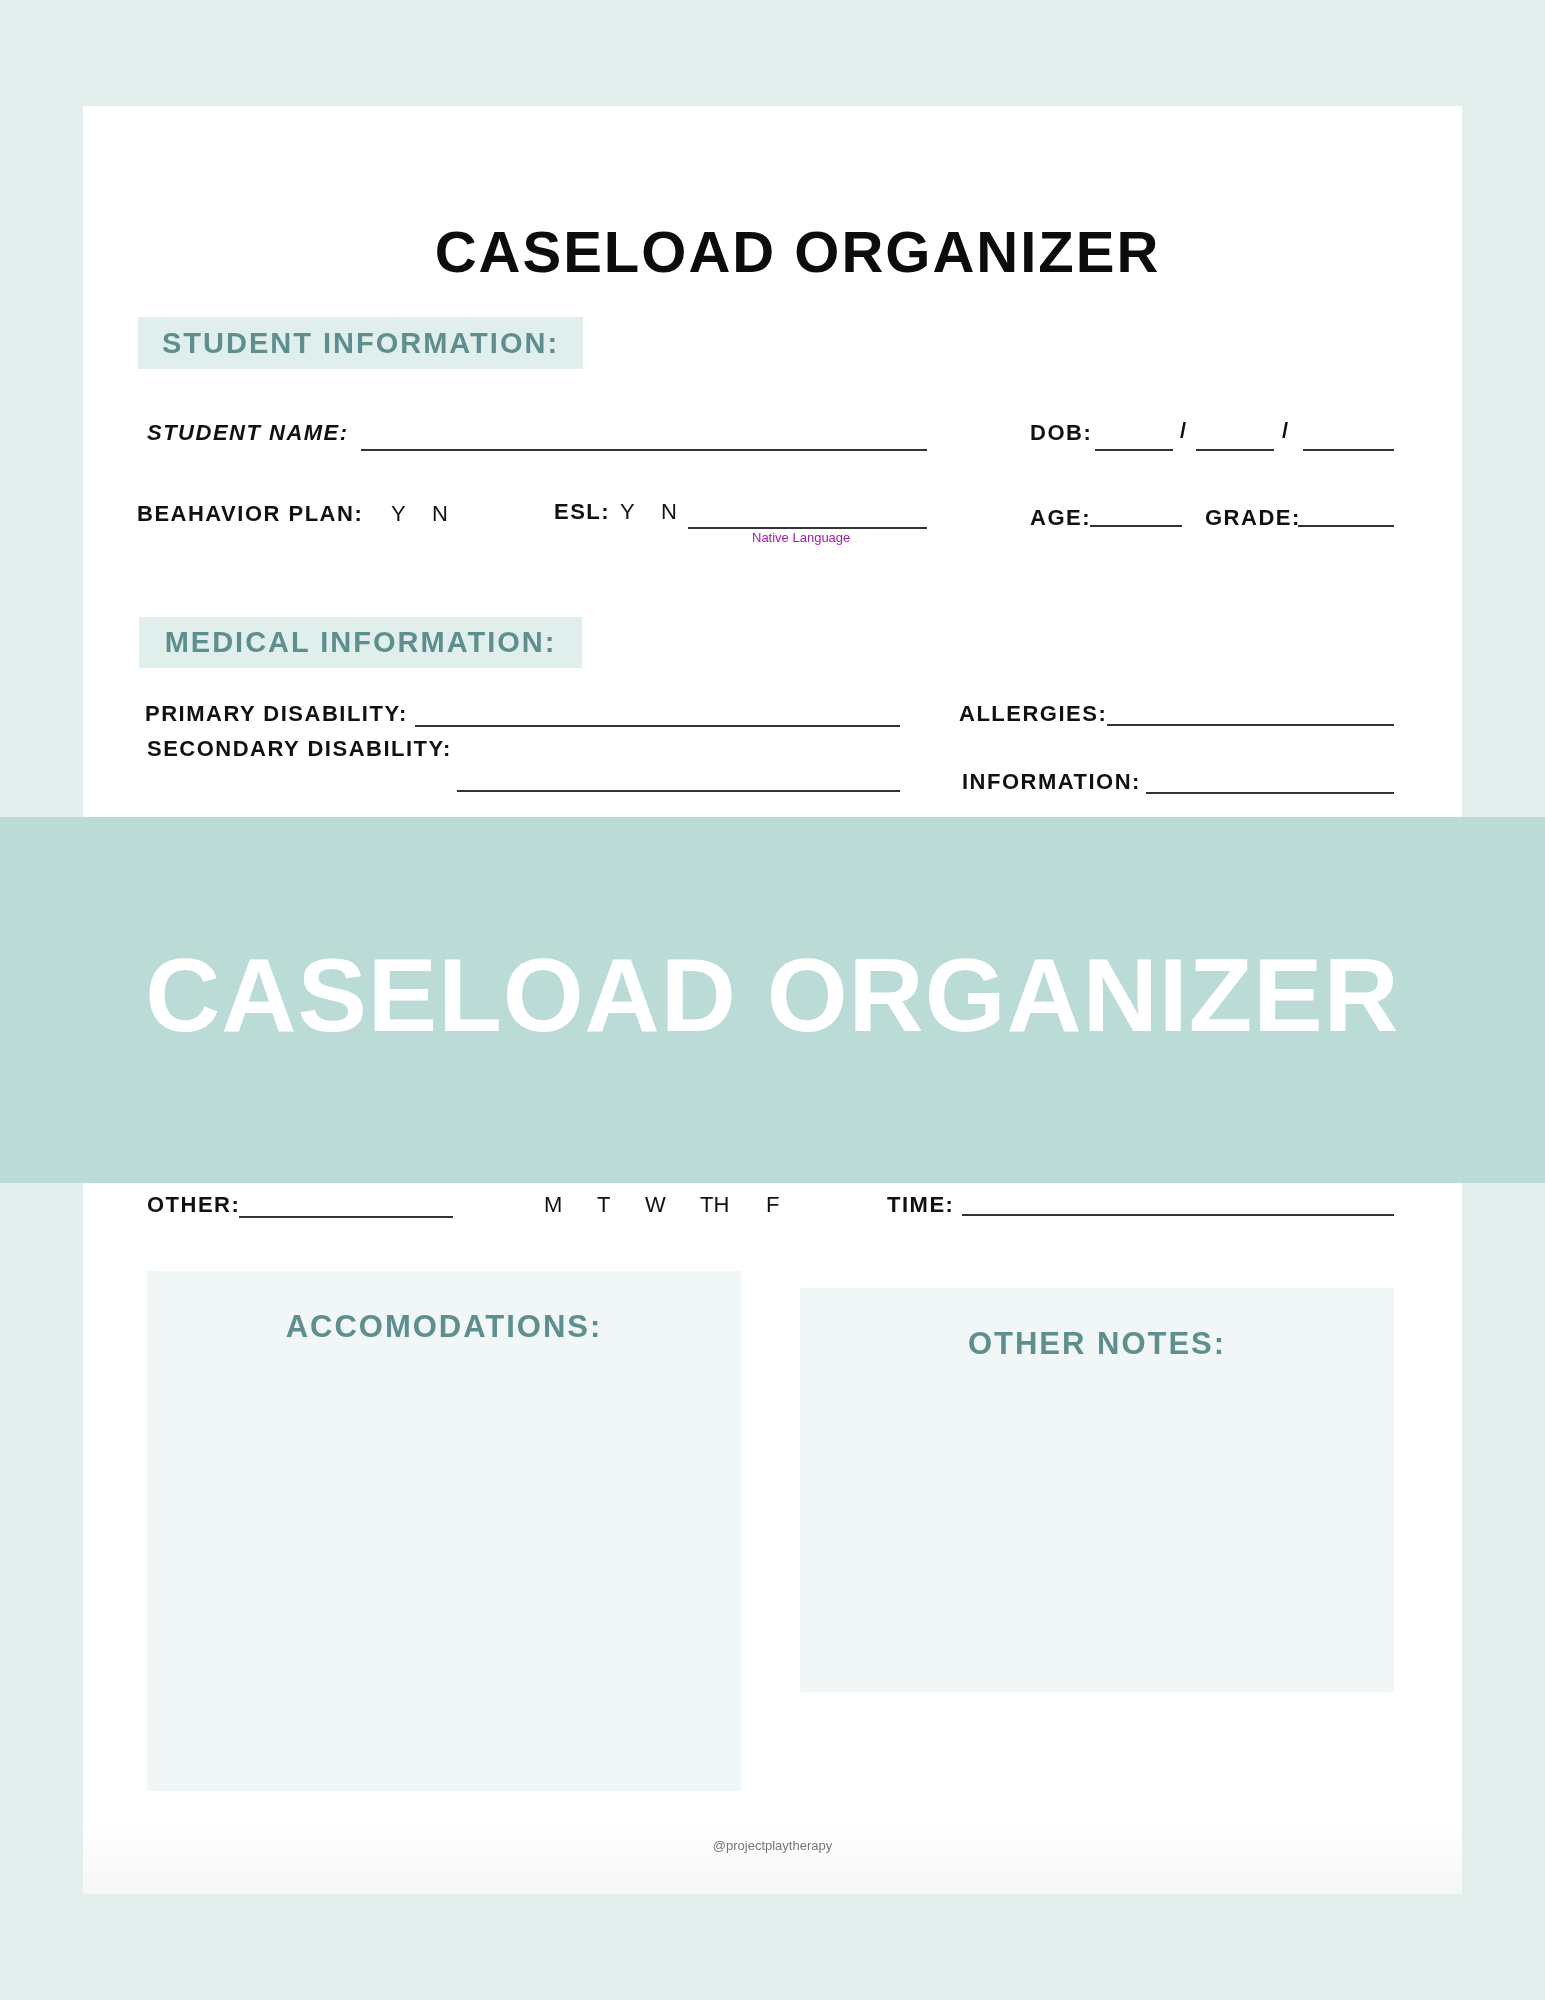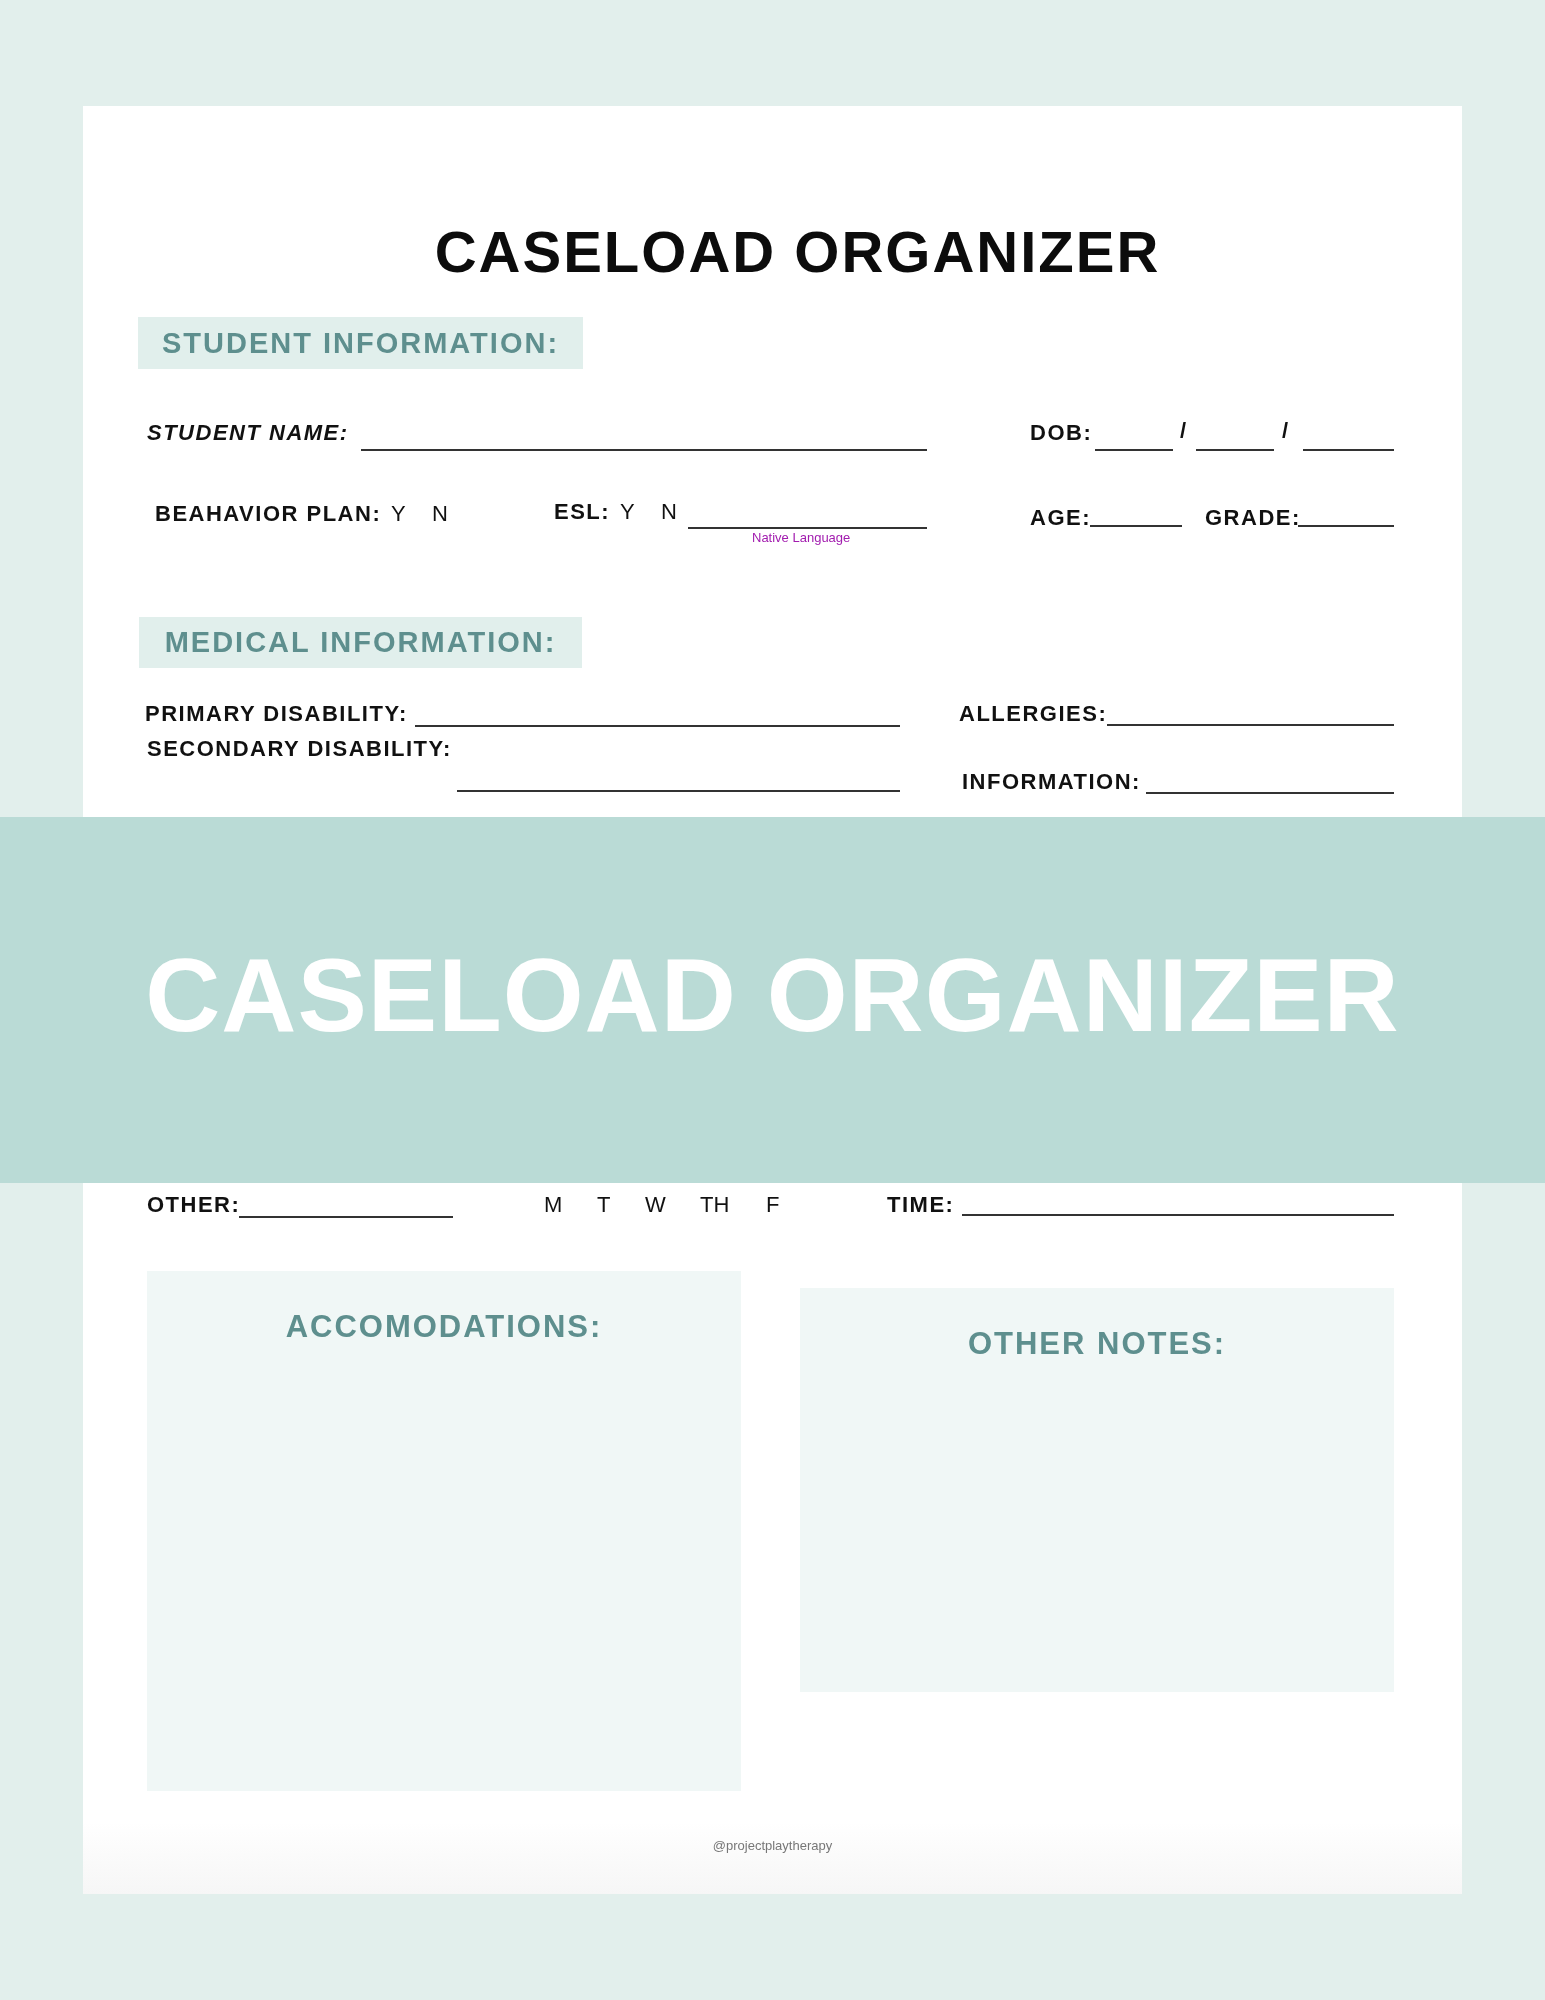--- a/index.html
+++ b/index.html
@@ -109,21 +109,21 @@
 <div class="field-label" style="left:147px; top:420px;font-style:italic;">STUDENT NAME:</div>
 <div class="line" style="left:361px; top:449px; width:566px;"></div>
 
 <div class="field-label" style="left:1030px; top:420px;">DOB:</div>
 <div class="line" style="left:1095px; top:449px; width:78px;"></div>
 <div class="field-label" style="left:1180px; top:418px;">/</div>
 <div class="line" style="left:1196px; top:449px; width:78px;"></div>
 <div class="field-label" style="left:1282px; top:418px;">/</div>
 <div class="line" style="left:1303px; top:449px; width:91px;"></div>
 
-<div class="field-label" style="left:155px; top:501px;">BEAHAVIOR PLAN:</div>
+<div class="field-label" style="left:137px; top:501px;">BEAHAVIOR PLAN:</div>
 <div class="yn" style="left:391px; top:501px;">Y</div>
 <div class="yn" style="left:432px; top:501px;">N</div>
 
 <div class="field-label" style="left:554px; top:499px;">ESL:</div>
 <div class="yn" style="left:620px; top:499px;">Y</div>
 <div class="yn" style="left:661px; top:499px;">N</div>
 <div class="line" style="left:688px; top:527px; width:239px;"></div>
 <div class="small-caption" style="left:752px; top:530px;">Native Language</div>
 
 <div class="field-label" style="left:1030px; top:505px;">AGE:</div>

